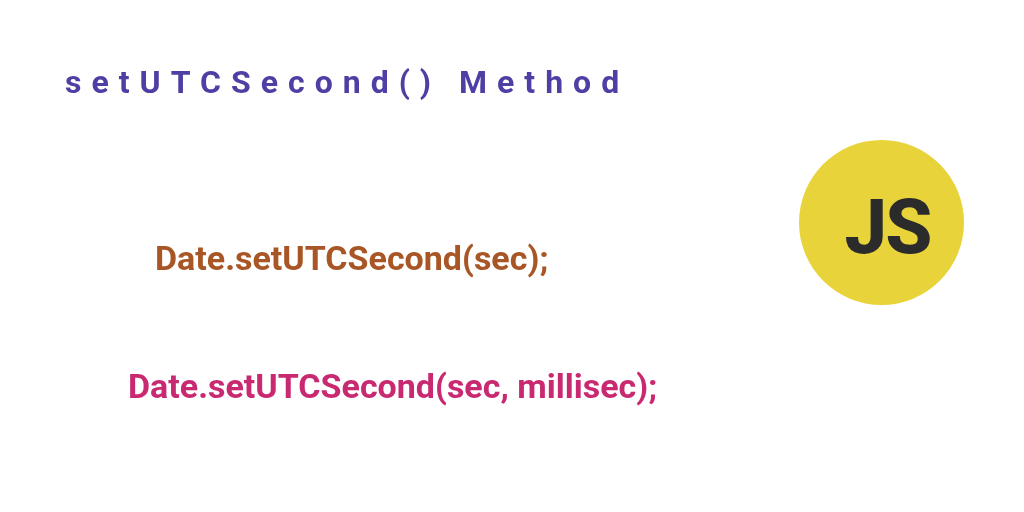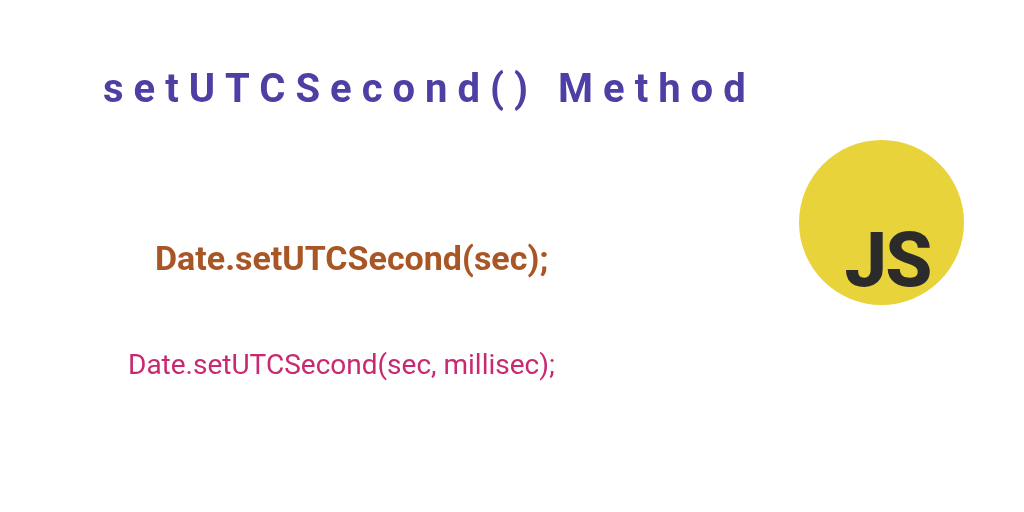--- a/index.html
+++ b/index.html
@@ -9,54 +9,53 @@
     height: 512px;
     background: #ffffff;
     font-family: -apple-system, BlinkMacSystemFont, "Segoe UI", Roboto, "Helvetica Neue", Arial, sans-serif;
     overflow: hidden;
     position: relative;
   }
   .title {
     position: absolute;
     left: 65px;
     top: 58px;
-    font-size: 40px;
+    font-size: 32px;
     font-weight: 700;
     color: #4d3fa3;
     letter-spacing: 10px;
     line-height: 1.55;
-    margin-left: 38px;
   }
   .code-line-1 {
     position: absolute;
     left: 155px;
     top: 238px;
     font-size: 34px;
     font-weight: 700;
     color: #a85625;
     text-align: right;
   }
   .code-line-2 {
     position: absolute;
     left: 128px;
-    top: 348px;
-    font-size: 28px;
-    font-weight: 400;
+    top: 366px;
+    font-size: 34px;
+    font-weight: 700;
     color: #c92970;
   }
   .js-badge {
     position: absolute;
     right: 60px;
     top: 140px;
     width: 165px;
     height: 165px;
     border-radius: 50%;
     background: #e9d33a;
     display: flex;
-    align-items: flex-end;
+    align-items: center;
     justify-content: center;
   }
   .js-badge-text {
     font-size: 76px;
     font-weight: 800;
     color: #2b2b2b;
     letter-spacing: -2px;
     margin-top: 8px;
     margin-left: 12px;
   }

